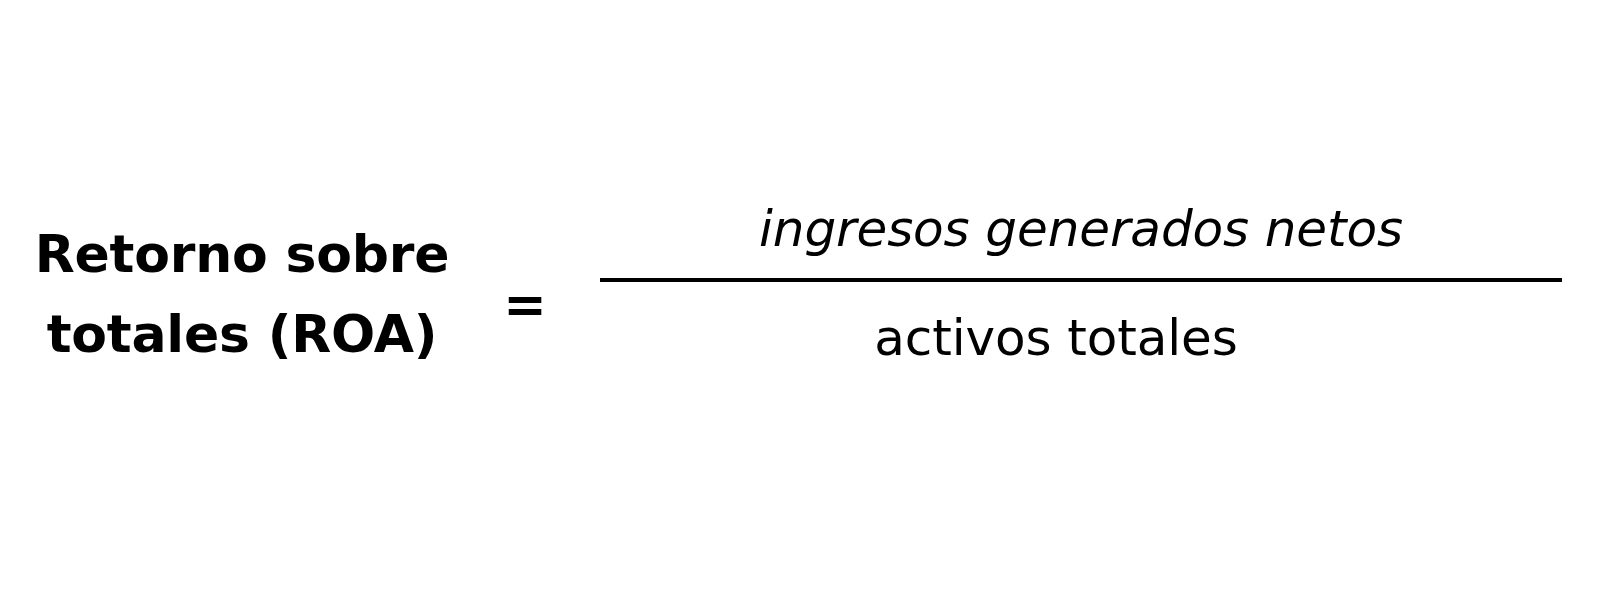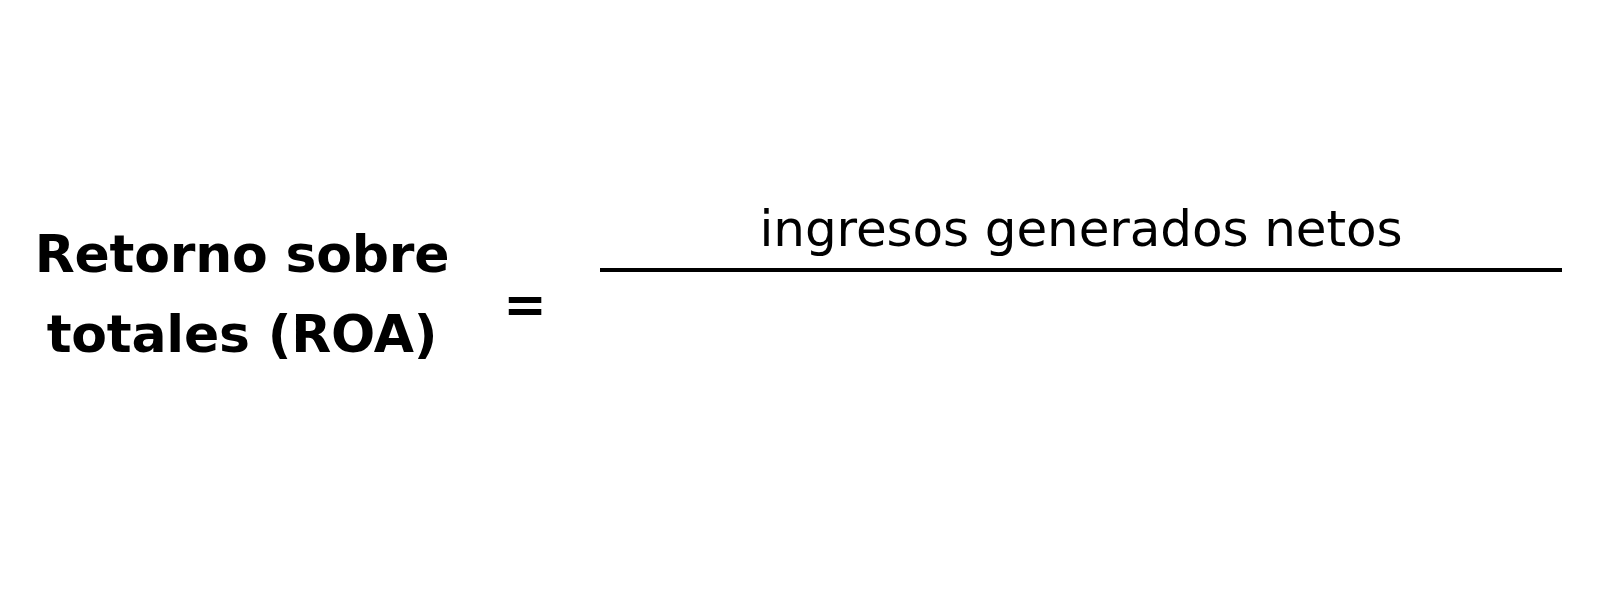--- a/index.html
+++ b/index.html
@@ -67,21 +67,22 @@
     text-align: center;
     font-family: "DejaVu Sans", sans-serif;
     font-weight: normal;
     font-size: 50px;
     line-height: 66px;
     letter-spacing: -0.1px;
     color: #000000;
     white-space: nowrap;
   }
   .fraction-numerator {
-    padding-bottom: 6px;
+    padding-bottom: 16px;
+    font-style: italic;
   }
   .fraction-bar {
     width: 962px;
     height: 4px;
     background: #000000;
   }
   .fraction-denominator {
     padding-top: 23px;
     
     transform: translateX(-25px);
@@ -95,15 +96,16 @@
   <div class="formula-label">
     <span class="label-line">Retorno sobre</span>
     <span class="label-line">totales (ROA)</span>
   </div>
 
   <div class="equals-sign">=</div>
 
   <div class="fraction">
     <div class="fraction-numerator">ingresos generados netos</div>
     <div class="fraction-bar"></div>
+    <div class="fraction-denominator">activos totales</div>
   </div>
 
 </div>
 
 </body></html>

